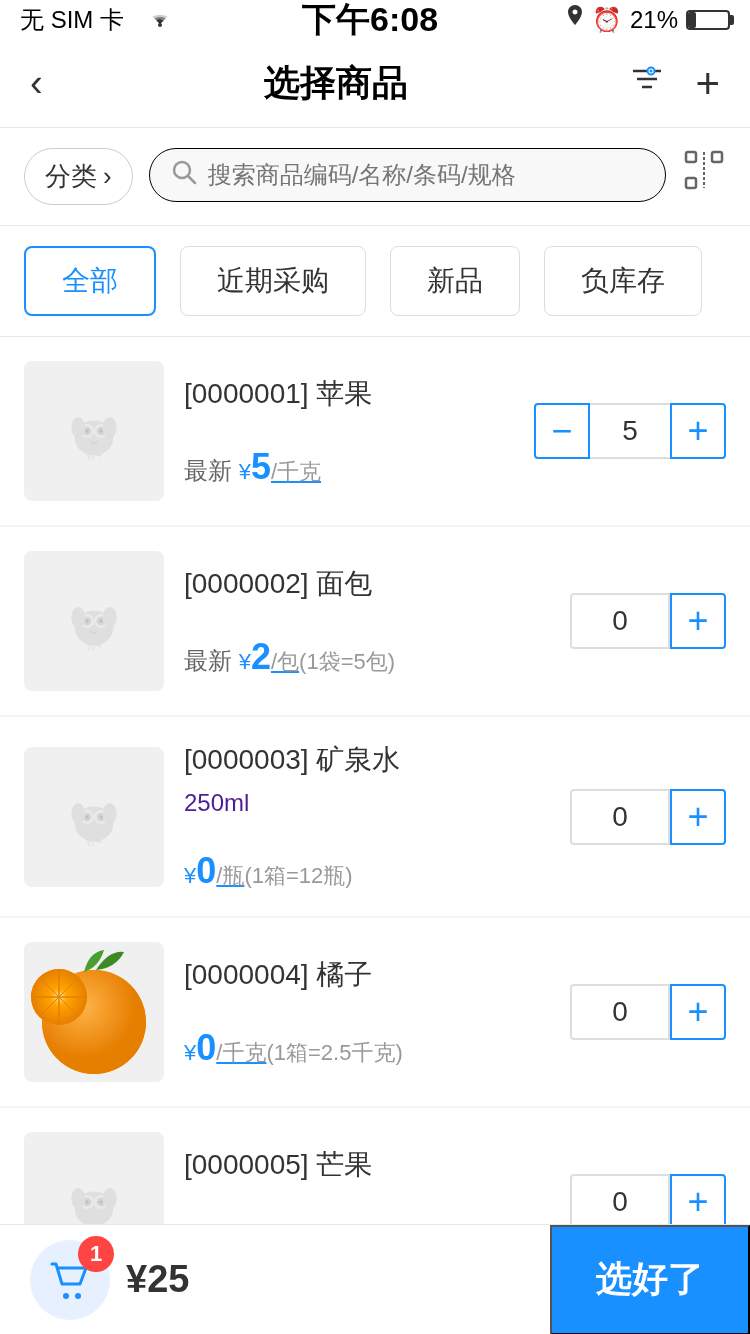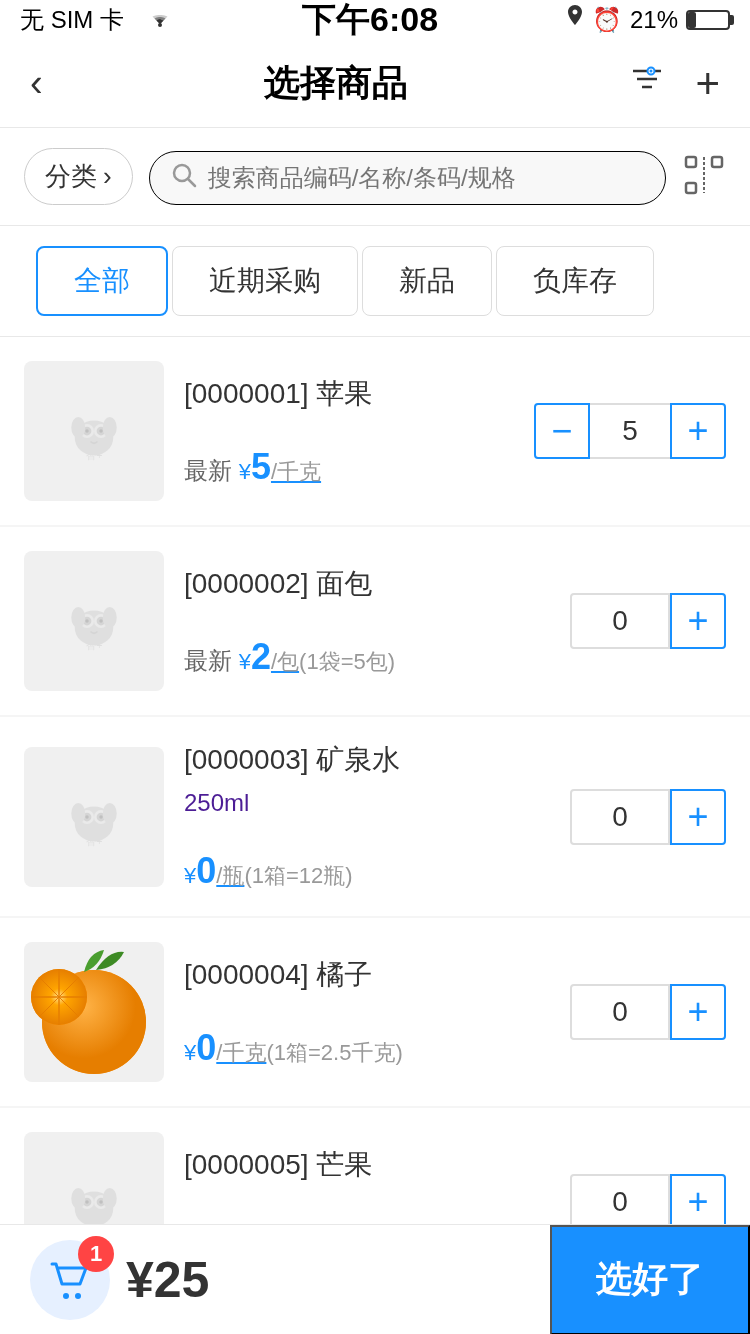--- a/index.html
+++ b/index.html
@@ -79,21 +79,21 @@
       font-size: 38px;
       color: #333;
       cursor: pointer;
     }
 
     
     .toolbar {
       background: #fff;
       padding: 20px 24px;
       display: flex;
-      align-items: flex-end;
+      align-items: flex-start;
       gap: 16px;
       border-bottom: 1px solid #e8e8e8;
     }
     .category-btn {
       border: 1px solid #ccc;
       border-radius: 30px;
       padding: 10px 20px;
       font-size: 26px;
       color: #333;
       background: #fff;
@@ -124,23 +124,23 @@
     }
     .scan-icon {
       font-size: 32px;
       color: #666;
       cursor: pointer;
     }
 
     
     .filter-tabs {
       background: #fff;
-      padding: 20px 36px;
-      display: flex;
-      gap: 4px;
+      padding: 20px 24px;
+      display: flex;
+      gap: 24px;
       border-bottom: 1px solid #e8e8e8;
     }
     .filter-tab {
       padding: 14px 36px;
       border-radius: 8px;
       font-size: 28px;
       border: 1px solid #ddd;
       background: #fff;
       color: #333;
       cursor: pointer;
@@ -302,21 +302,21 @@
       background: #ff4444;
       color: #fff;
       border-radius: 50%;
       font-size: 22px;
       display: flex;
       align-items: center;
       justify-content: center;
       font-weight: 700;
     }
     .cart-total {
-      font-size: 50px;
+      font-size: 38px;
       font-weight: 700;
       color: #333;
     }
     .confirm-btn {
       width: 200px;
       height: 110px;
       background: #1890ff;
       color: #fff;
       font-size: 36px;
       font-weight: 600;

